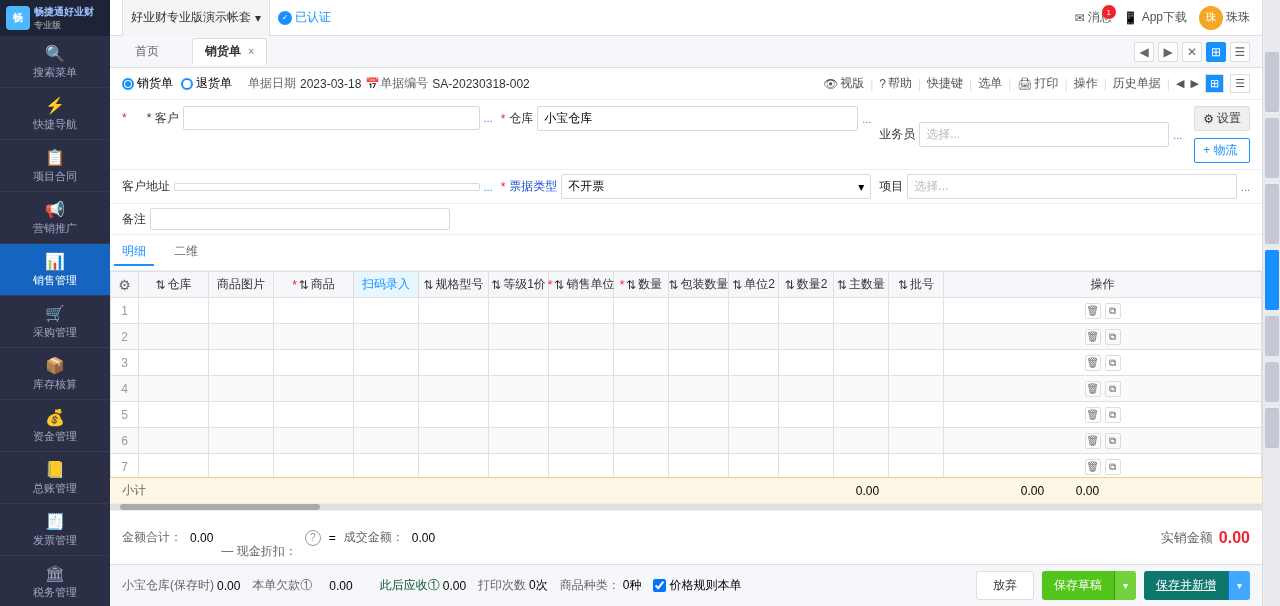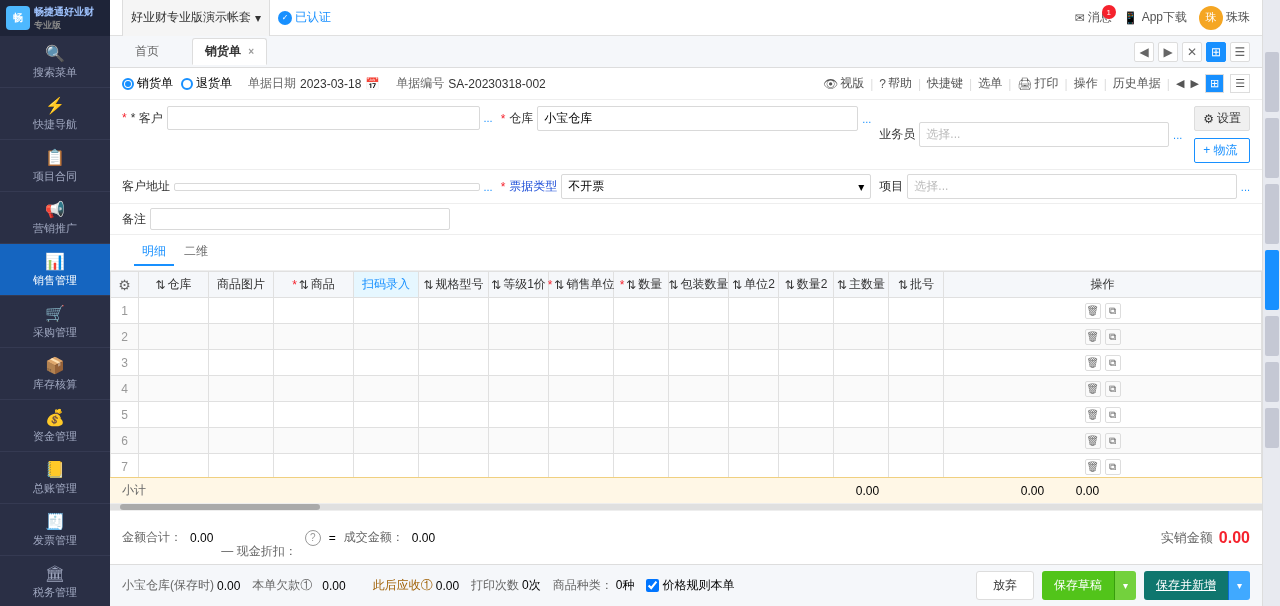--- a/index.html
+++ b/index.html
@@ -31,24 +31,24 @@
     .tab-item.active { background: white; border-color: #ddd #ddd white; color: #333; font-weight: bold; }
     .tab-close { margin-left: 4px; color: #999; font-size: 10px; }
     .tab-nav-btn { width: 20px; height: 20px; display: flex; align-items: center; justify-content: center; cursor: pointer; color: #666; border: 1px solid #ddd; border-radius: 2px; background: white; margin-left: auto; }
 
     
     .form-area { background: white; flex: 1; overflow-y: auto; display: flex; flex-direction: column; }
     .radio-group { display: flex; align-items: center; gap: 8px; }
     .radio-item { display: flex; align-items: center; gap: 3px; cursor: pointer; }
     .radio-circle { width: 12px; height: 12px; border-radius: 50%; border: 2px solid #1890ff; display: flex; align-items: center; justify-content: center; }
     .radio-circle.checked::after { content: ''; width: 6px; height: 6px; border-radius: 50%; background: #1890ff; }
-    .bill-info { display: flex; align-items: center; gap: 16px; font-size: 12px; color: #333; }
+    .bill-info { display: flex; align-items: center; font-size: 12px; color: #333; }
     .bill-info-item { display: flex; align-items: center; gap: 4px; }
     .bill-info-label { color: #666; }
-    .table-tabs { padding: 4px 24px; display: flex; gap: 2px; border-bottom: 1px solid #eee; align-items: center; }
+    .table-tabs { padding: 4px 4px; display: flex; gap: 12px; border-bottom: 1px solid #eee; align-items: center; }
     .table-tab { padding: 4px 8px; cursor: pointer; color: #666; font-size: 12px; border-bottom: 2px solid transparent; }
     .table-tab.active { color: #1890ff; border-bottom-color: #1890ff; }
     .data-table { width: 100%; border-collapse: collapse; table-layout: fixed; }
     .data-table th { background: #f5f7fa; border: 1px solid #e0e0e0; padding: 4px 4px; text-align: center; font-weight: normal; font-size: 11px; color: #333; white-space: nowrap; position: sticky; top: 0; z-index: 1; }
     .data-table td { border: 1px solid #e0e0e0; padding: 3px 4px; text-align: center; height: 26px; font-size: 12px; }
     .data-table tr:nth-child(even) td { background: #fafafa; }
     .data-table .row-num { color: #999; width: 20px; }
     .action-icons { display: flex; align-items: center; justify-content: center; gap: 4px; }
     .action-icon-btn { width: 16px; height: 16px; border: 1px solid #ddd; border-radius: 2px; display: flex; align-items: center; justify-content: center; cursor: pointer; color: #666; font-size: 10px; }
     .btn { padding: 5px 16px; border-radius: 3px; border: 1px solid #ddd; cursor: pointer; font-size: 12px; background: white; color: #333; }
@@ -237,21 +237,21 @@
           <div class="action-text-btn">▶</div>
           <div class="action-text-btn" style="border:1px solid #ddd; padding:2px 4px; background:#1890ff; color:white;">⊞</div>
           <div class="action-text-btn" style="border:1px solid #ddd; padding:2px 4px;">☰</div>
         </div>
       </div>
 
       <div style="display:flex; padding:6px 12px; gap:8px; border-bottom:1px solid #eee; align-items:flex-start;">
 
         <div style="display:flex; align-items:center; gap:4px; flex:1;">
           <span style="color:#f5222d;">*</span>
-          <span style="color:#333; white-space:nowrap; min-width:30px;">* 客户</span>
+          <span style="color:#333; white-space:nowrap; min-width:30px;margin-left:16px;">* 客户</span>
           <div style="flex:1; border:1px solid #d9d9d9; border-radius:2px; padding:3px 6px; min-height:24px; display:flex; align-items:center; cursor:pointer;"></div>
           <span style="color:#1890ff; cursor:pointer; font-size:11px;">...</span>
         </div>
 
         <div style="display:flex; align-items:center; gap:4px; flex:1;">
           <span style="color:#f5222d;">*</span>
           <span style="color:#333; white-space:nowrap;">仓库</span>
           <div style="flex:1; border:1px solid #d9d9d9; border-radius:2px; padding:3px 6px; display:flex; align-items:flex-start; justify-content:space-between; cursor:pointer;">
             <span>小宝仓库</span>
           </div>
@@ -604,26 +604,26 @@
           <span style="color:#666; font-size:13px;">实销金额</span>
           <span style="color:#f5222d; font-size:16px; font-weight:bold;">0.00</span>
         </div>
       </div>
 
       <div style="display:flex; align-items:center; padding:6px 12px; background:#f5f7fa; border-top:1px solid #ddd; gap:12px;">
         <div style="display:flex; align-items:center; gap:3px;">
           <span style="color:#666;">小宝仓库(保存时)</span>
           <span>0.00</span>
         </div>
-        <div style="display:flex; align-items:center; gap:10px;">
+        <div style="display:flex; align-items:center; gap:17px;">
           <span style="color:#666;">本单欠款①</span>
           <span>0.00</span>
         </div>
         <div style="display:flex; align-items:center; gap:3px;">
-          <span style="color:#a16207;padding-left:15px;">此后应收①</span>
+          <span style="color:#14532d;padding-left:15px;">此后应收①</span>
           <span>0.00</span>
         </div>
         <div style="display:flex; align-items:center; gap:3px;">
           <span style="color:#666;">打印次数</span>
           <span>0次</span>
         </div>
         <div style="display:flex; align-items:center; gap:3px;">
           <span style="color:#666;">商品种类：</span>
           <span>0种</span>
         </div>

